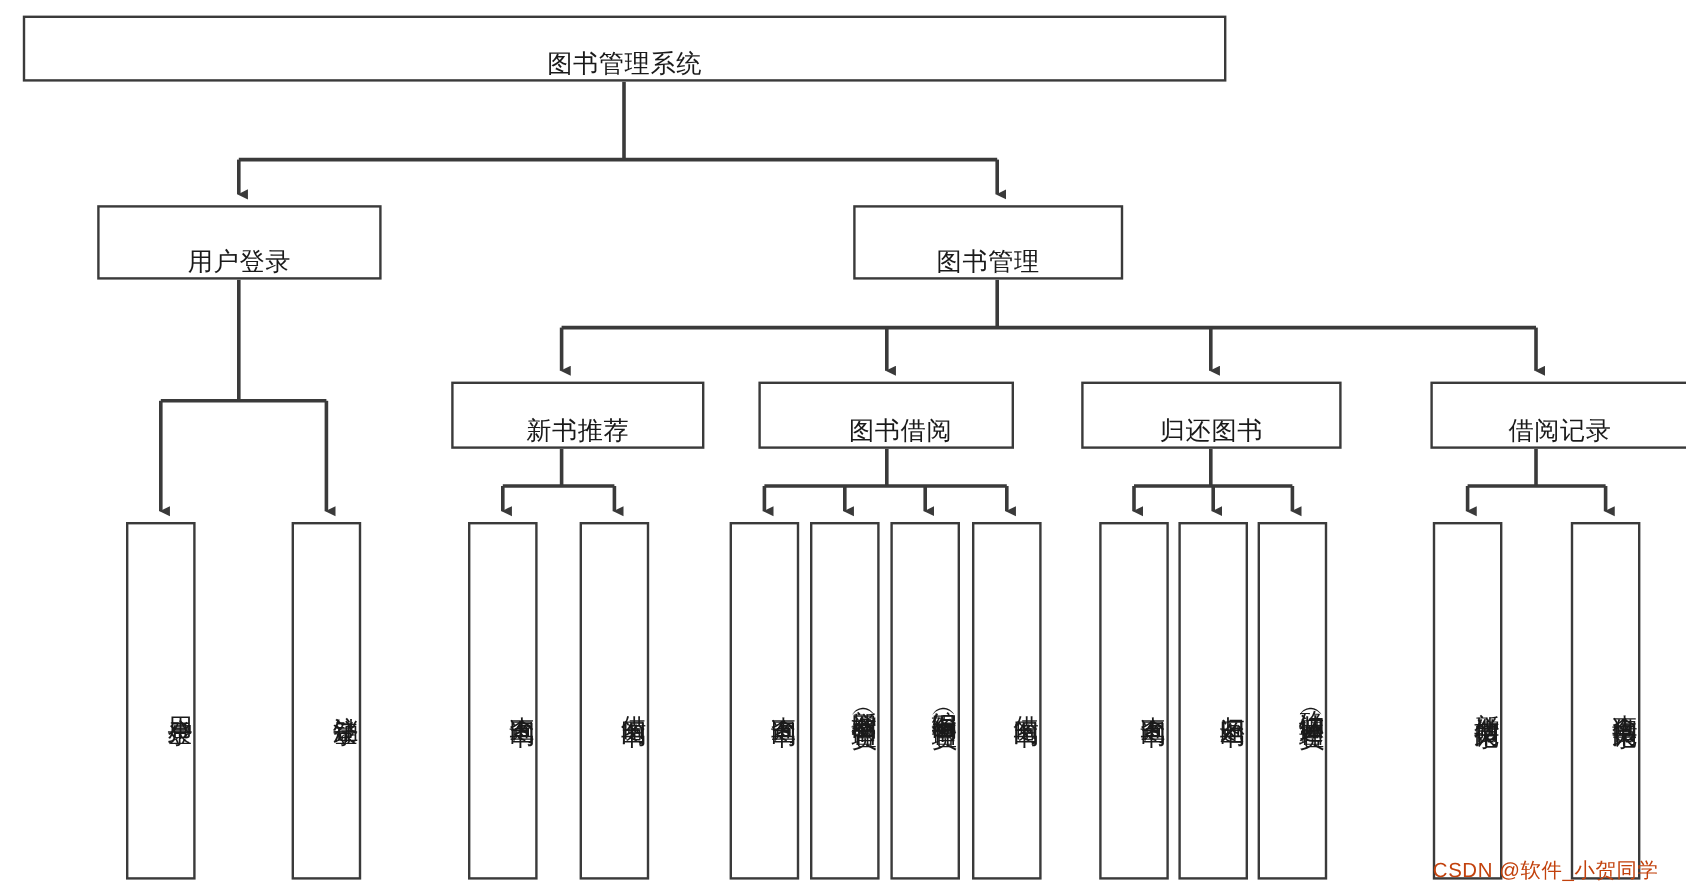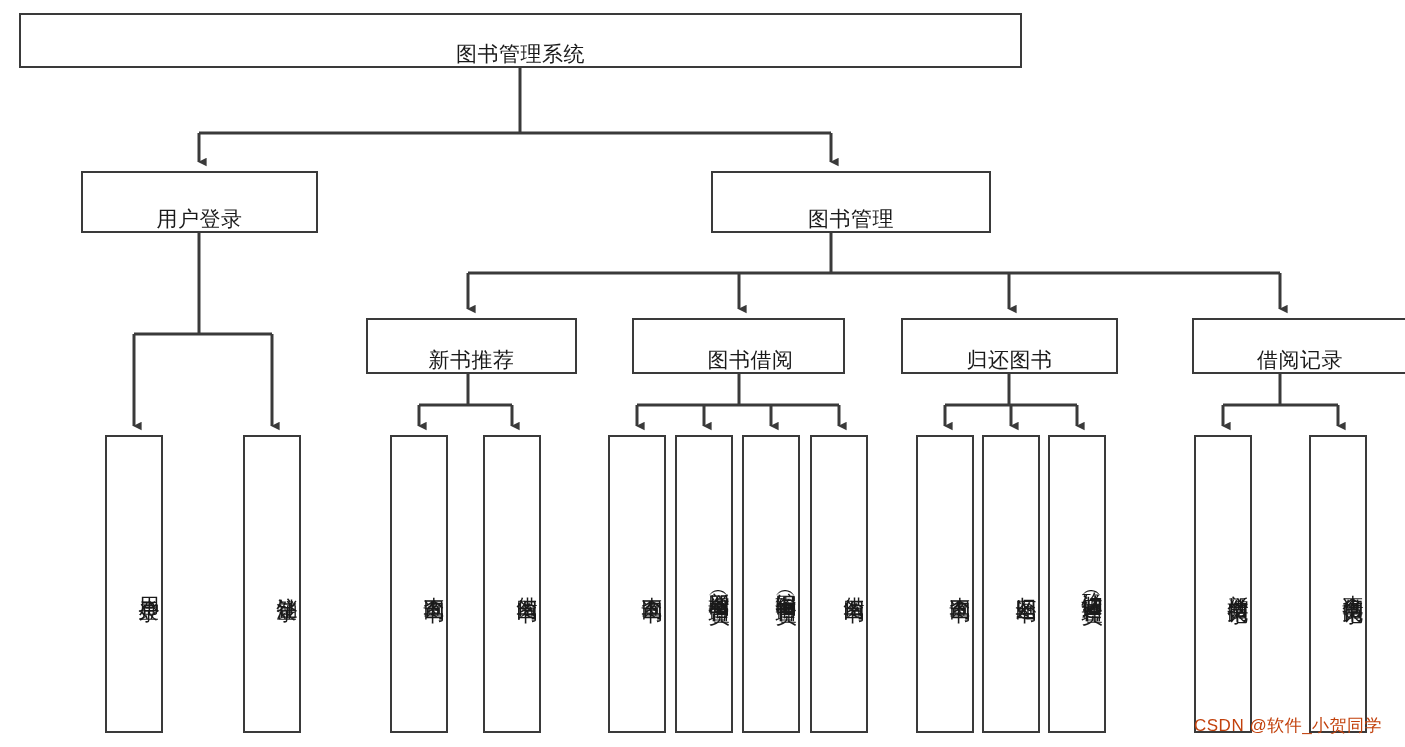--- a/index.html
+++ b/index.html
@@ -121,25 +121,25 @@
   </svg>
 
   <div class="node horiz" style="left:19px; top:13px; width:1003px; height:55px;">
     <span class="node-label">图书管理系统</span>
   </div>
 
   <div class="node horiz" style="left:81px; top:171px; width:237px; height:62px;">
     <span class="node-label">用户登录</span>
   </div>
 
-  <div class="node horiz" style="left:711px; top:171px; width:280px; height:62px;">
+  <div class="node horiz" style="left:711px; top:171px; width:225px; height:62px;">
     <span class="node-label">图书管理</span>
   </div>
 
-  <div class="node horiz" style="left:366px; top:318px; width:211px; height:56px;">
+  <div class="node horiz" style="left:376px; top:318px; width:211px; height:56px;">
     <span class="node-label">新书推荐</span>
   </div>
 
   <div class="node horiz" style="left:632px; top:318px; width:213px; height:56px;padding-left:24px;">
     <span class="node-label">图书借阅</span>
   </div>
 
   <div class="node horiz" style="left:901px; top:318px; width:217px; height:56px;">
     <span class="node-label">归还图书</span>
   </div>

